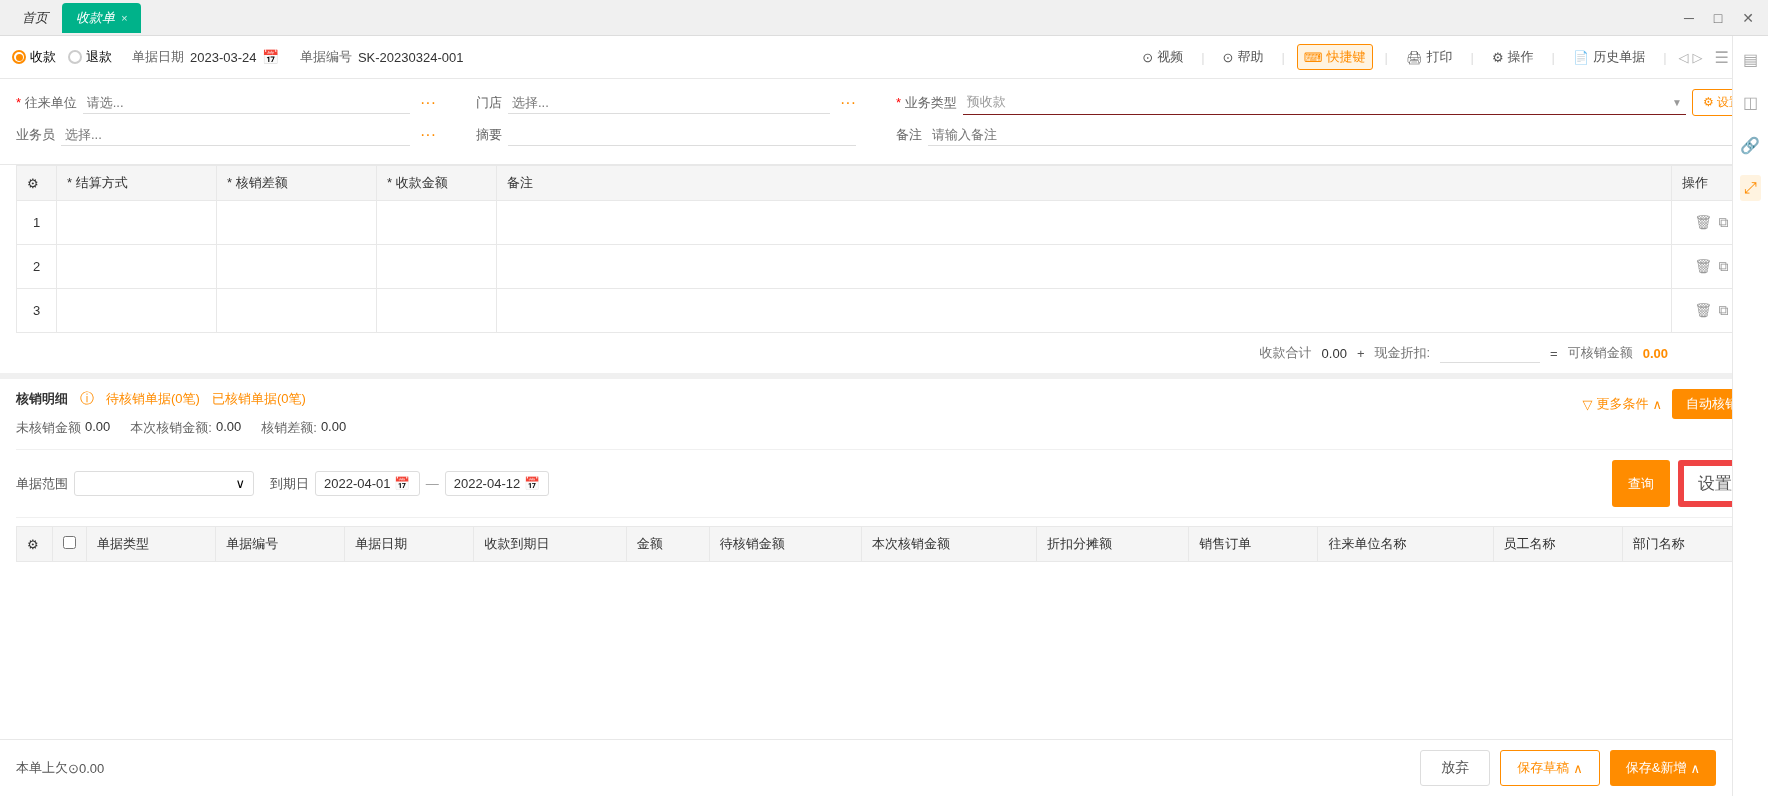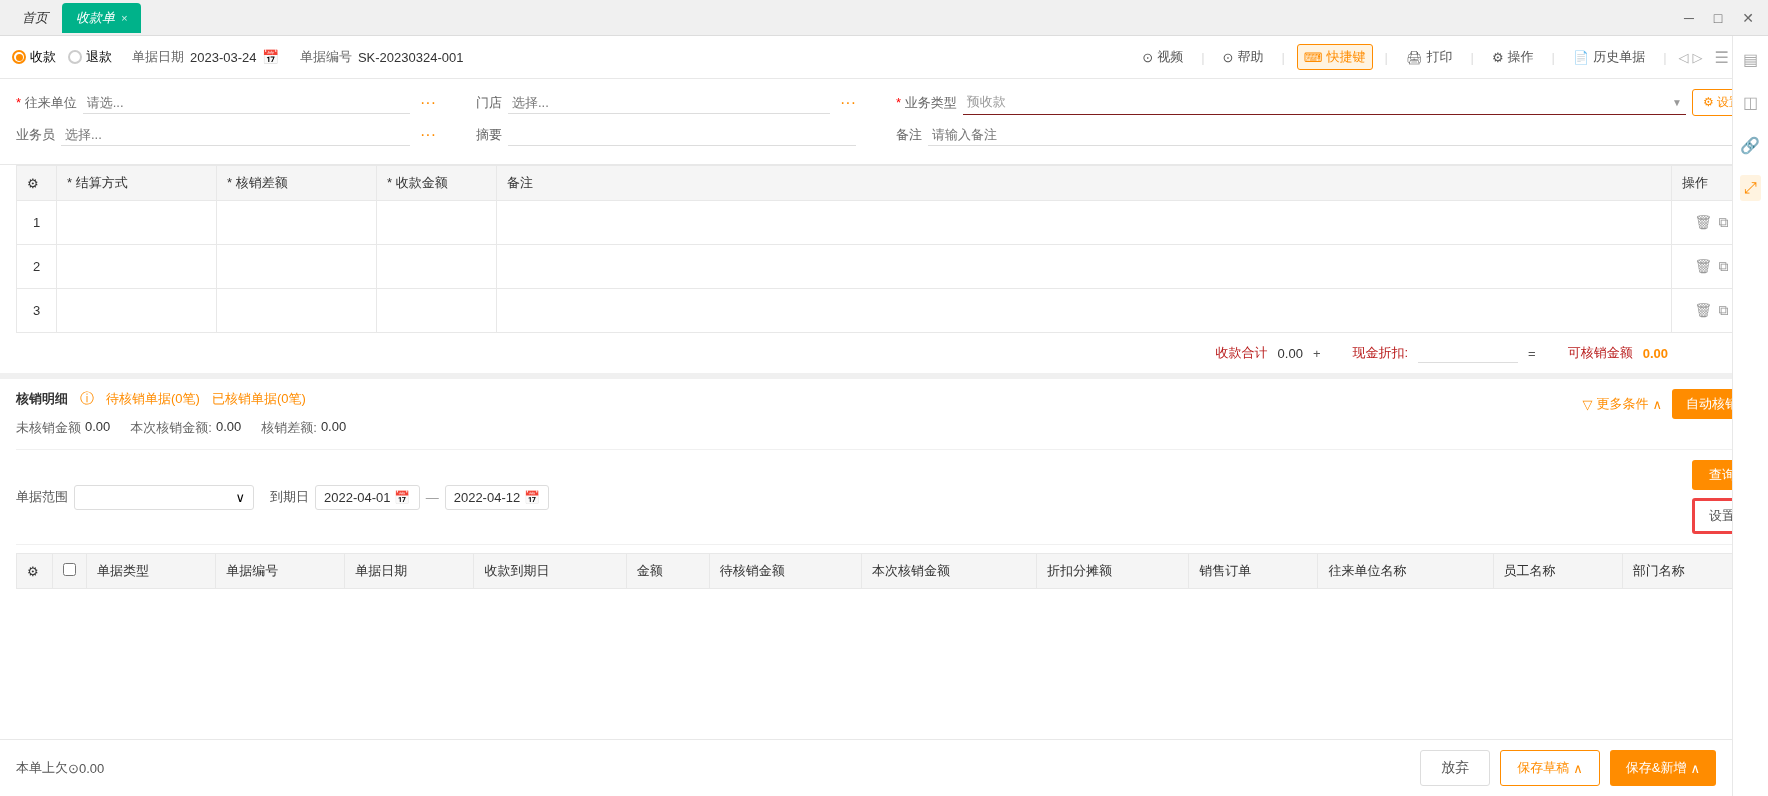--- a/index.html
+++ b/index.html
@@ -237,21 +237,21 @@
     
     .summary-row {
       display: flex;
       align-items: center;
       justify-content: flex-end;
       padding: 10px 16px;
       gap: 10px;
       color: #555;
       font-size: 13px;
     }
-    .summary-label { color: #b91c1c; margin-left: 22px; }
+    .summary-label { color: #737373; }
     .summary-value { color: #333; }
     .summary-orange { color: #ff8c00; font-weight: bold; }
     .summary-input {
       width: 100px;
       border: none;
       border-bottom: 1px solid #ddd;
       outline: none;
       padding: 2px 4px;
       text-align: right;
     }
@@ -354,28 +354,28 @@
       background: #ff8c00;
       color: #fff;
       border: none;
       padding: 6px 16px;
       border-radius: 3px;
       cursor: pointer;
       font-size: 13px;
     }
     .setting-btn2 {
       background: #fff;
-      border: 3px solid #ef4444;
+      border: 6px solid #ef4444;
       color: #555;
       padding: 6px 14px;
       border-radius: 3px;
       cursor: pointer;
-      font-size: 13px;
-    }
-    .filter-actions { margin-left: auto; display: flex; gap: 8px; flex-direction: column; }
+      font-size: 17px;
+    }
+    .filter-actions { margin-left: auto; display: flex; gap: 8px; }
 
     
     .bottom-table {
       width: 100%;
       border-collapse: collapse;
       border: 1px solid #e8e8e8;
     }
     .bottom-table th {
       background: #f5f5f5;
       padding: 8px 10px;

